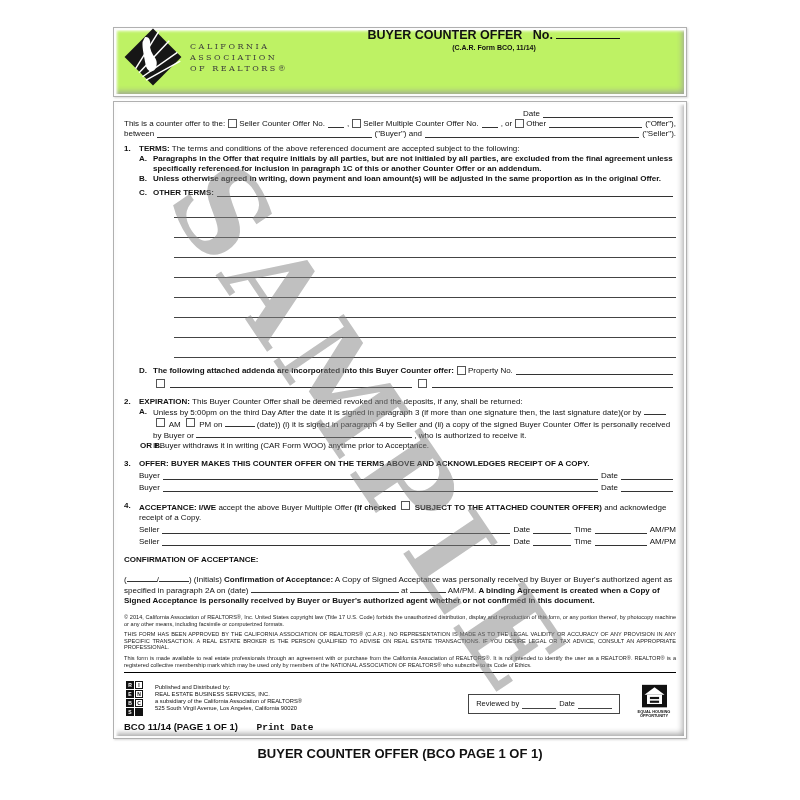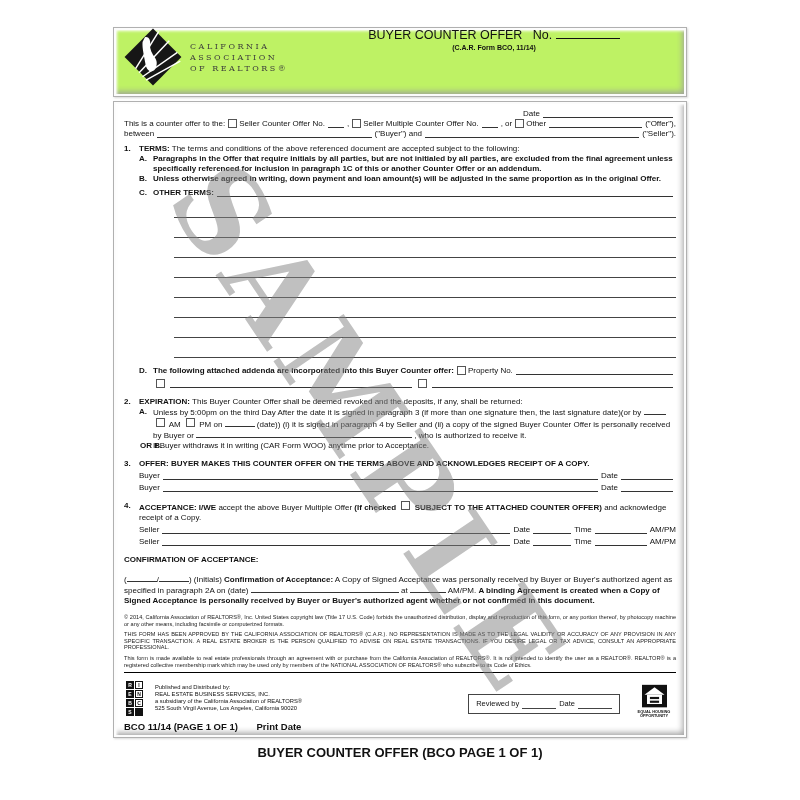--- a/index.html
+++ b/index.html
@@ -4,21 +4,21 @@
 <style>
   html,body{margin:0;padding:0;}
   body{width:800px;height:800px;background:#fff;font-family:"Liberation Sans",sans-serif;color:#111;position:relative;overflow:hidden;}
   .sheet{position:absolute;left:113px;top:27px;width:574px;}
   .bevel{border:1px solid #b0b0b0;box-shadow:inset 0 0 0 2px #fcfcfc,inset 3px 3px 3px #ffffff,inset -3px -4px 6px #9e9e9e,1px 1px 2px #d8d8d8;}
   .header-box{background:#bef264;height:70px;display:flex;align-items:flex-start;padding:0 10px;box-sizing:border-box;margin-bottom:4px;}
   .logo{display:flex;align-items:center;gap:8px;flex:none;width:188px;}
   .logo svg{width:58px;height:58px;display:block;}
   .logo-text{font-family:"DejaVu Serif",serif;font-size:8px;letter-spacing:2.5px;color:#3c3c3c;line-height:11px;white-space:nowrap;}
   .title-wrap{flex:1;text-align:center;}
-  .form-title{font-size:12.5px;font-weight:normal;white-space:nowrap;}
+  .form-title{font-size:12.5px;font-weight:bold;white-space:nowrap;}
   .form-sub{font-size:7px;font-weight:bold;margin-top:2px;}
   .tfill{display:inline-block;border-bottom:1.4px solid #111;width:64px;height:9px;vertical-align:baseline;}
   .main-box{background:#fff;padding:7px 10px 5px;box-sizing:border-box;font-size:8px;line-height:10px;position:relative;}
   .row{display:flex;align-items:flex-end;}
   .fill{flex:1;border-bottom:1px solid #333;margin:0 3px 1px;min-width:14px;}
   .ffix{border-bottom:1px solid #333;margin:0 3px 1px;flex:none;}
   .ifill{display:inline-block;border-bottom:1px solid #333;height:7px;vertical-align:baseline;}
   .cb{display:inline-block;width:7px;height:7px;border:1px solid #555;background:#fff;flex:none;margin:0 2px 1px 3px;vertical-align:-1px;}
   .sp{flex:none;}
   b{font-weight:bold;}
@@ -39,21 +39,21 @@
   .rebs .col{display:flex;flex-direction:column;gap:1px;}
   .rebs .cell{width:8px;height:8px;font-size:5px;font-weight:bold;display:flex;align-items:center;justify-content:center;}
   .rebs .k{background:#111;color:#fff;}
   .rebs .w{background:#fff;color:#111;border:1px solid #111;box-sizing:border-box;}
   .pubtext{font-size:5.8px;line-height:7px;}
   .reviewed{border:1px solid #444;padding:4px 7px;font-size:7.5px;display:flex;align-items:flex-end;gap:3px;margin-left:auto;margin-top:12px;flex:none;}
   .reviewed .ifill{border-bottom-color:#444;}
   .eho{width:44px;text-align:center;font-size:3.9px;line-height:4.2px;font-weight:bold;flex:none;margin-top:6px;}
   .eho svg{width:27px;height:25px;display:block;margin:0 auto 1px;}
   .formcode{font-size:9.5px;font-weight:bold;margin-top:3px;}
-  .formcode .pd{margin-left:16px;}
+  .formcode .pd{margin-left:16px;font-family:Liberation Mono, monospace;}
   .bottom-title{text-align:center;font-weight:bold;font-size:13px;margin-top:7px;}
   .watermark{position:absolute;left:142px;top:112px;font-family:"DejaVu Serif",serif;font-size:116px;font-weight:bold;letter-spacing:8px;color:#828282;opacity:.5;transform:rotate(56deg);transform-origin:0 0;pointer-events:none;z-index:5;white-space:nowrap;}
 </style>
 </head>
 <body>
 
 <div class="sheet">
 
   <div class="header-box bevel">
     <div class="logo">

